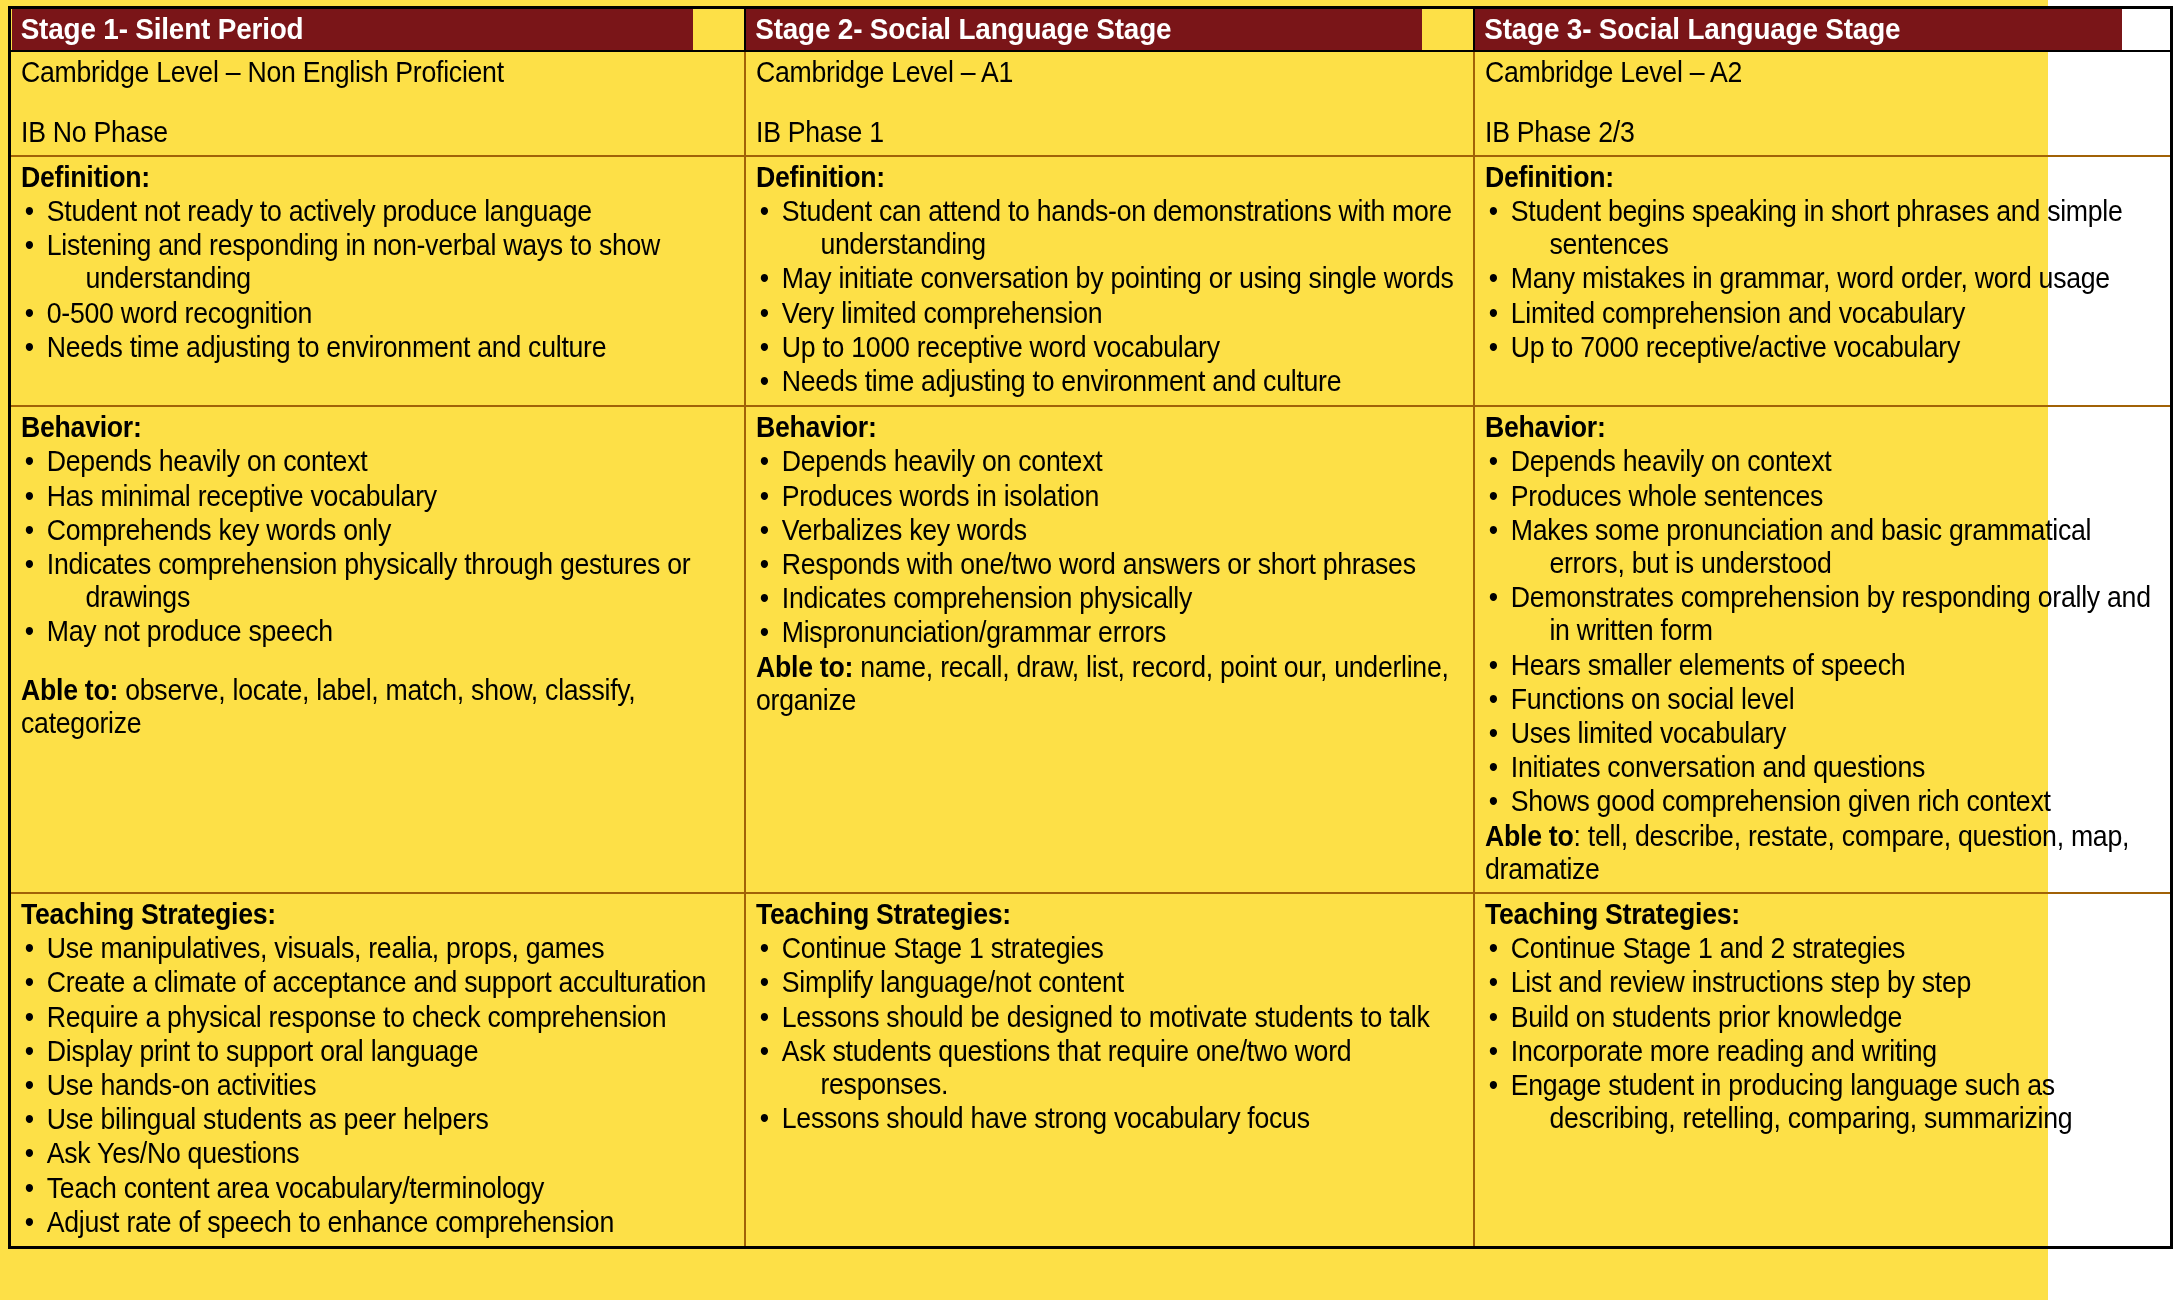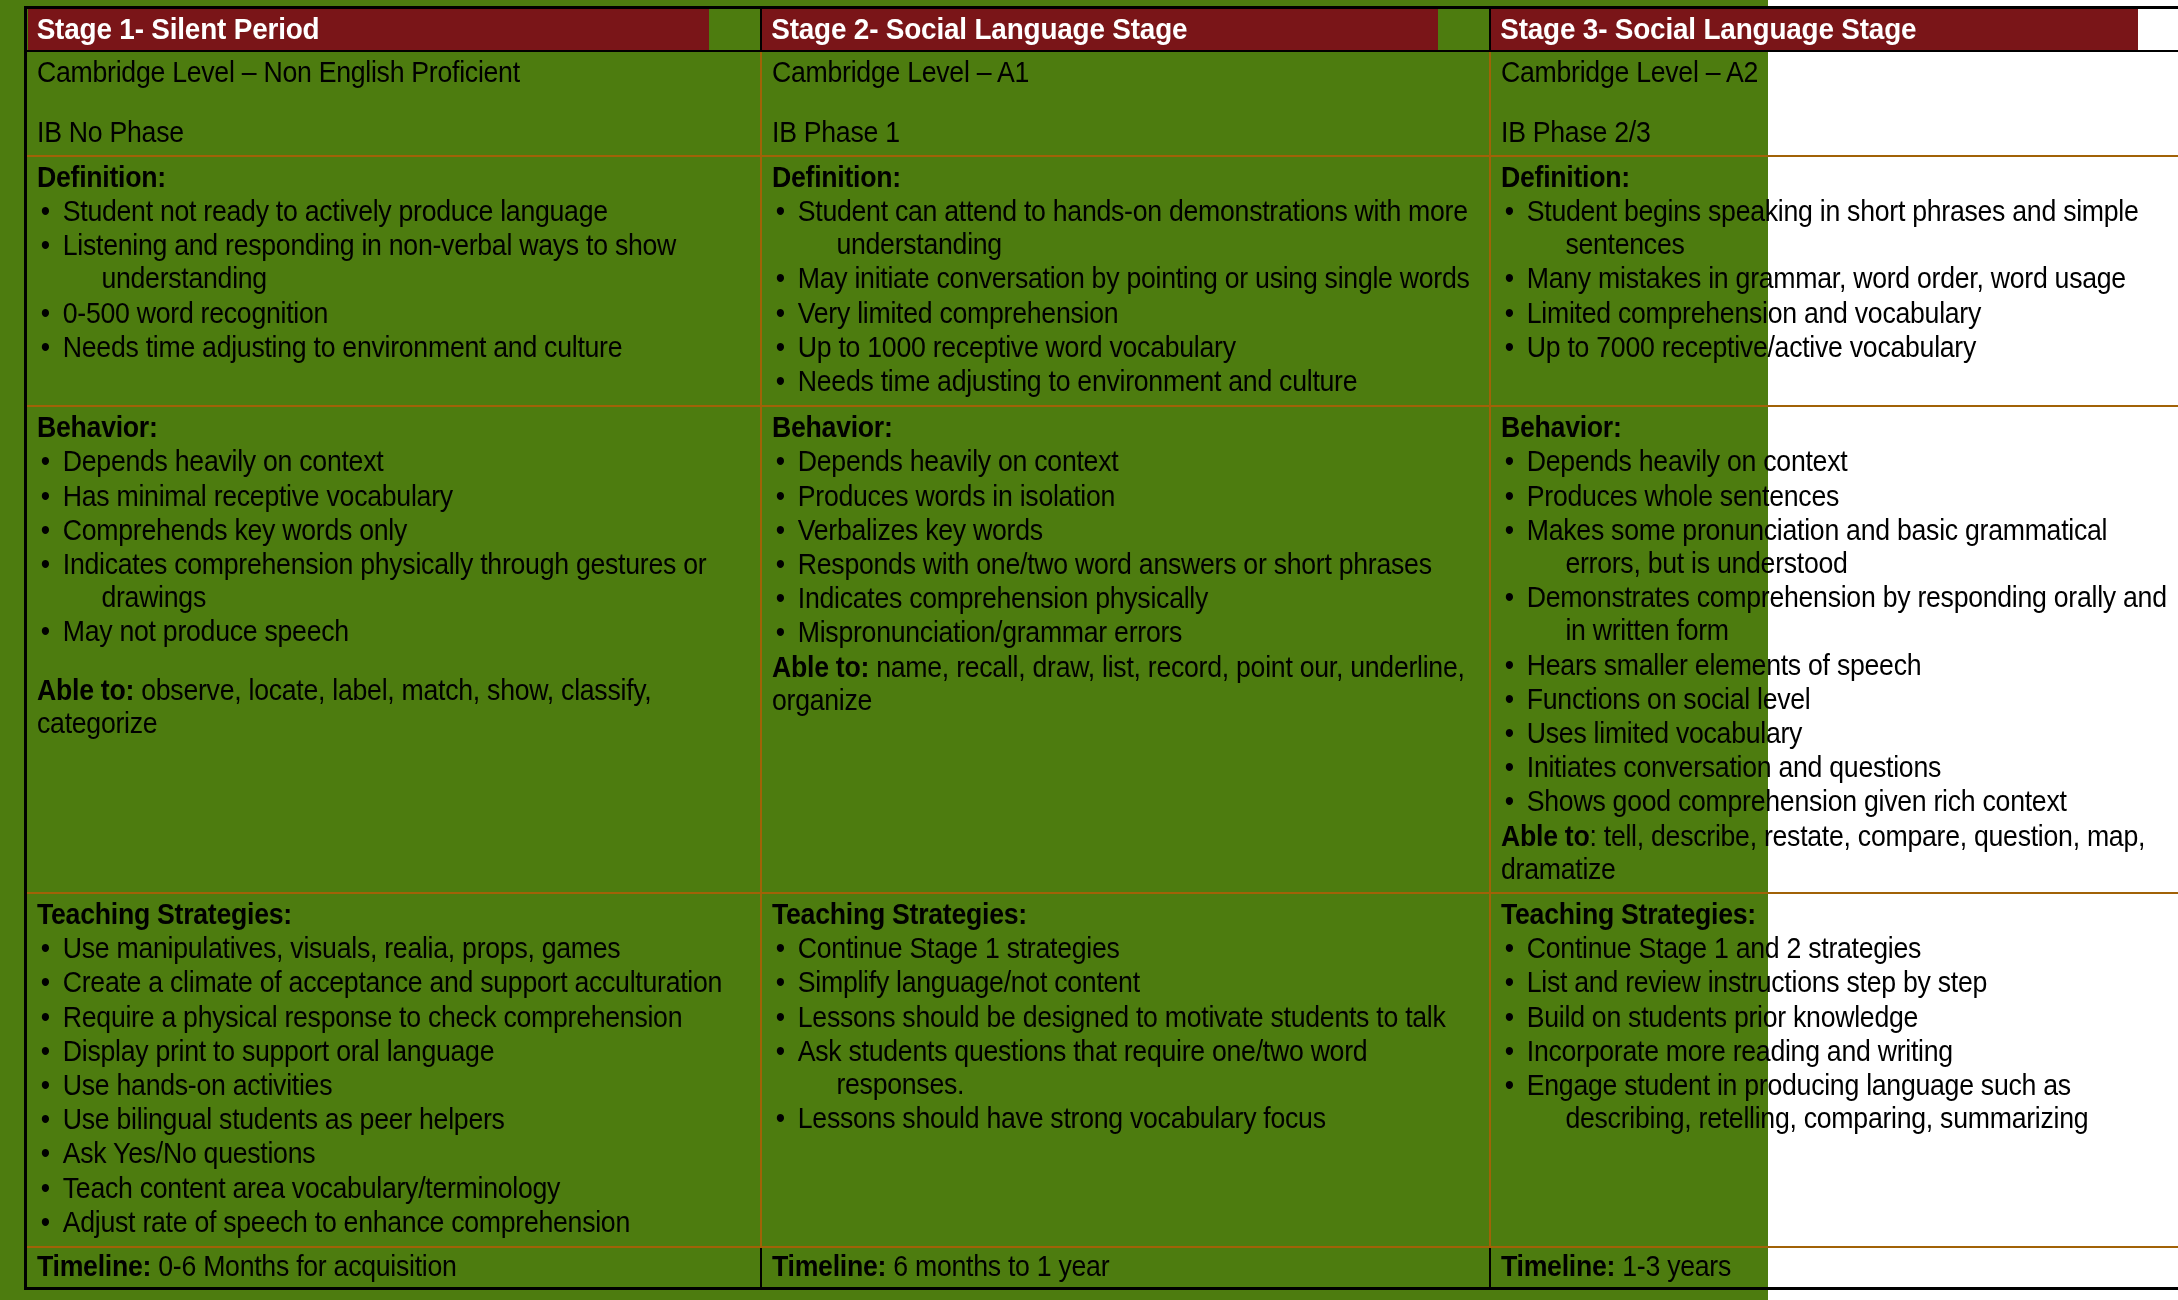--- a/index.html
+++ b/index.html
@@ -8,25 +8,25 @@
     background: #ffffff;
   }
   body {
     width: 2178px;
     height: 1300px;
     font-family: "Liberation Sans", "DejaVu Sans", sans-serif;
     color: #000000;
     overflow: hidden;
   }
   .sheet {
-    width: 1768px;
+    width: 2048px;
     height: 1300px;
     box-sizing: border-box;
-    padding: 6px 8px 8px 24px;
-    background: #4d7c0f;
+    padding: 6px 8px 8px 8px;
+    background: #fde047;
   }
   table.stages {
     border-collapse: collapse;
     table-layout: fixed;
     width: 2162px;
     border: 3px solid #000000;
   }
   col.c1 { width: 735px; }
   col.c2 { width: 729px; }
   col.c3 { width: 698px; }
@@ -271,26 +271,15 @@
                 <li class="wrap"><span class="bl">•</span><span class="txt">Continue Stage 1 and 2 strategies</span></li>
                 <li class="wrap"><span class="bl">•</span><span class="txt">List and review instructions step by step</span></li>
                 <li class="wrap"><span class="bl">•</span><span class="txt">Build on students prior knowledge</span></li>
                 <li class="wrap"><span class="bl">•</span><span class="txt">Incorporate more reading and writing</span></li>
                 <li class="wrap"><span class="bl">•</span><span class="txt">Engage student in producing language such as describing, retelling, comparing, summarizing</span></li>
               </ul>
           </div>
         </td>
       </tr>
 
-      <tr>
-        <td class="timeline-cell">
-          <div class="inner"><span class="lbl">Timeline:</span><span>  0-6 Months for acquisition</span></div>
-        </td>
-        <td class="timeline-cell">
-          <div class="inner"><span class="lbl">Timeline:</span><span> 6 months to 1 year</span></div>
-        </td>
-        <td class="timeline-cell">
-          <div class="inner"><span class="lbl">Timeline:</span><span>  1-3 years</span></div>
-        </td>
-      </tr>
     </tbody>
   </table>
 </div>
 
 </body></html>

